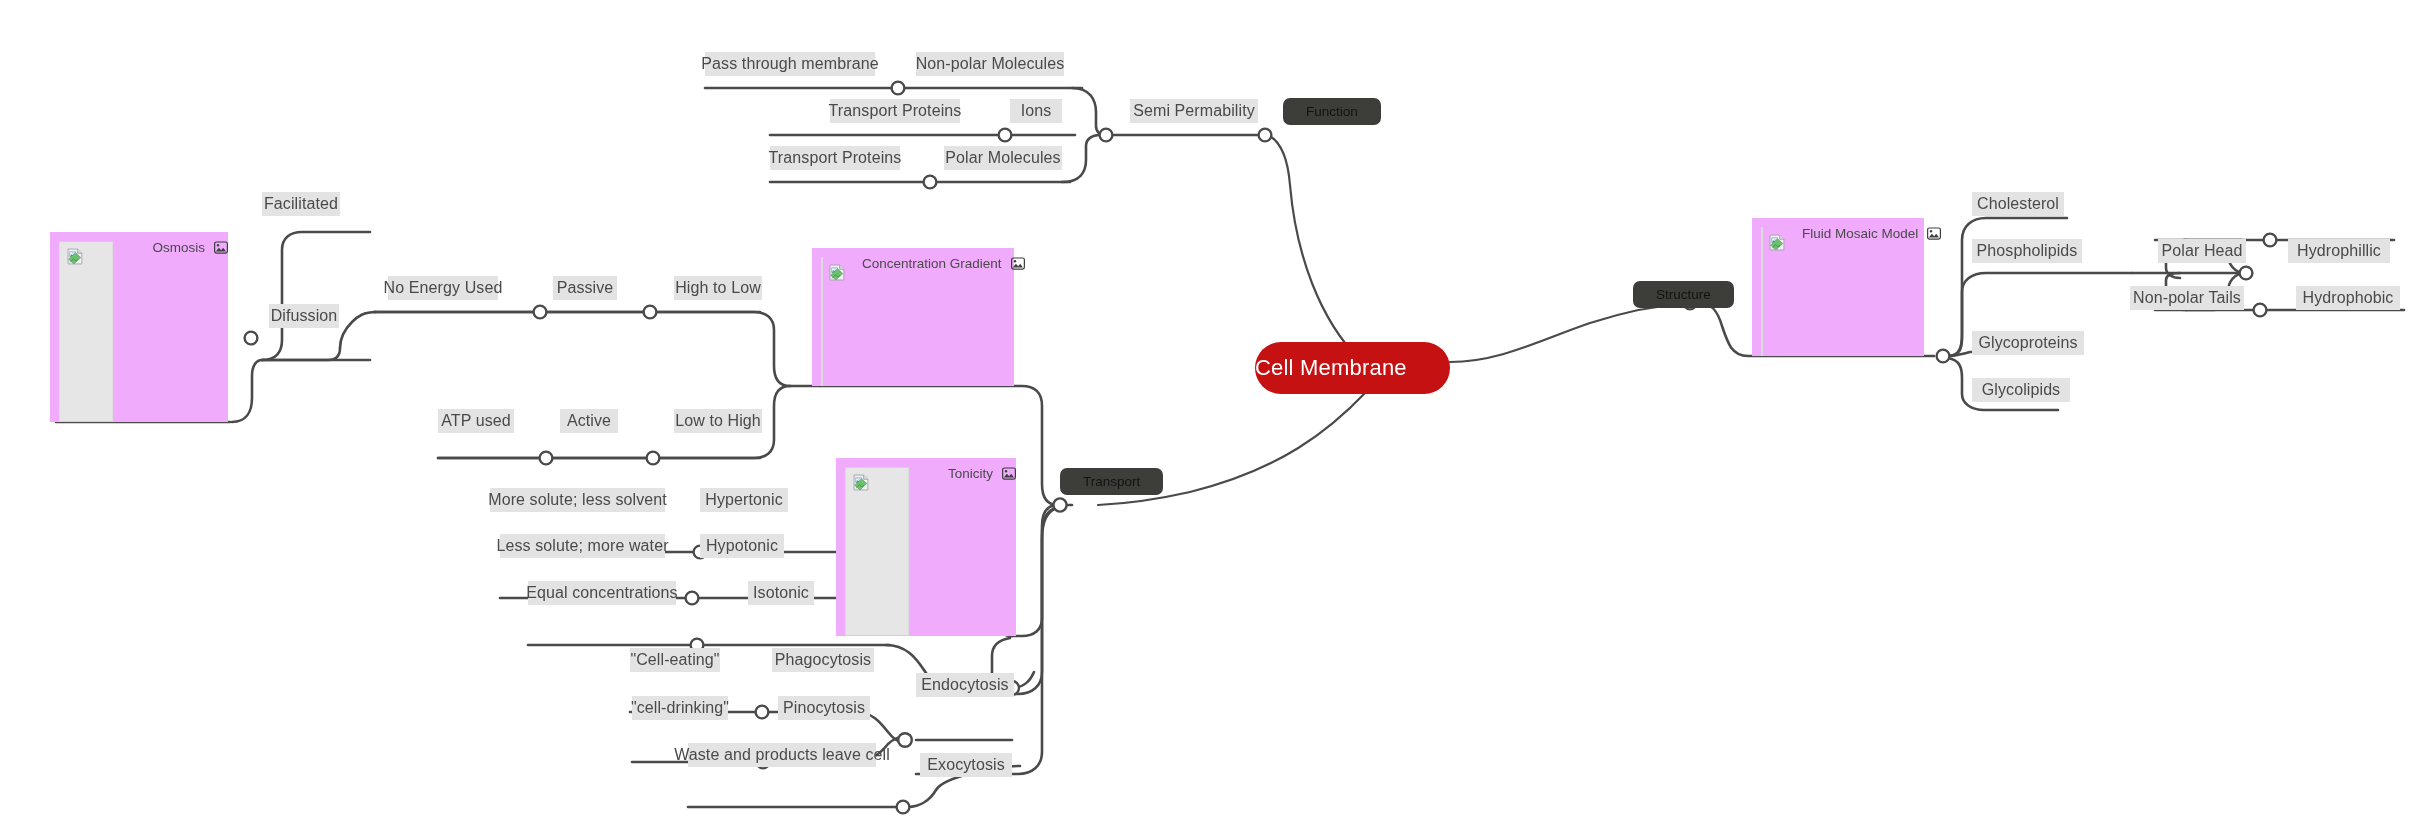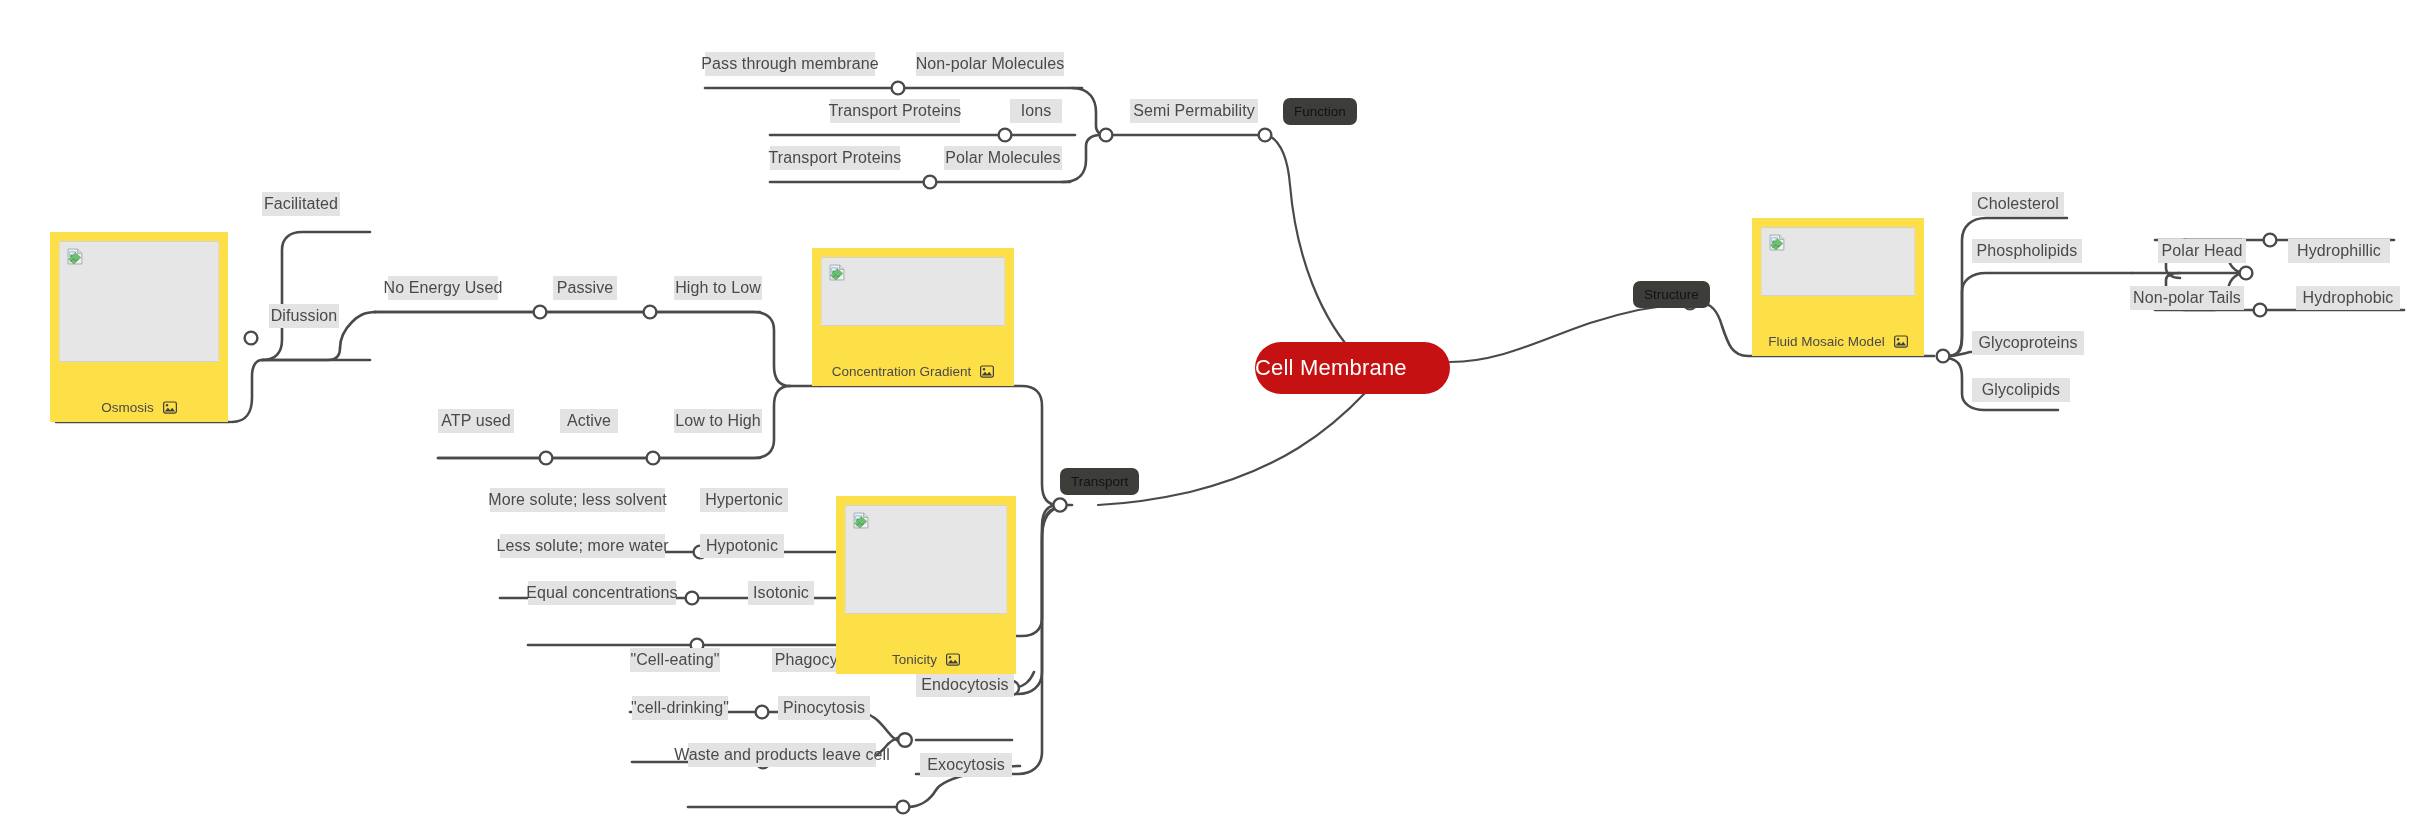--- a/index.html
+++ b/index.html
@@ -36,21 +36,21 @@
     white-space:nowrap;
     box-sizing:border-box;
   }
   
   .chip-dark{
     position:absolute;
     background:#3d3d3a;
     color:#121212;
     font-size:13.5px;
     line-height:1;
-    padding:0 11px;
+    padding:0 23px;
     height:27px;
     border-radius:7px;
     display:flex;
     align-items:center;
     justify-content:center;
     white-space:nowrap;
     box-sizing:border-box;
   }
   
   .root-node{
@@ -62,24 +62,23 @@
     display:flex;
     align-items:center;
     justify-content:flex-start;
     white-space:nowrap;
     box-sizing:border-box;
     letter-spacing:.2px;
   }
   
   .imgcard{
     position:absolute;
-    background:#fde047;
+    background:#f0abfc;
     box-sizing:border-box;
     display:flex;
-    flex-direction:column;
     gap:30px;
   }
   .imgcard .frame{
     margin:9px 9px 0 9px;
     flex:1 1 auto;
     background:#e6e6e6;
     border-top:1px solid #d2d2d2;
     border-bottom:1px solid #d2d2d2;
     border-left:1px solid #dcdcdc;
     border-right:1px solid #dcdcdc;
@@ -412,21 +411,21 @@
     <div class="caption">
       <span>Concentration Gradient</span>
       <svg class="pic-icon" viewBox="0 0 16 14">
         <rect x="0.7" y="0.7" width="14.6" height="12.6" rx="2" fill="none" stroke="#3f3f3f" stroke-width="1.4"></rect>
         <circle cx="4.6" cy="4.4" r="1.35" fill="#3f3f3f"></circle>
         <path d="M2 11.6 l3.6 -4.2 l2.6 2.6 l2.3 -2.6 l3.2 4.2 z" fill="#3f3f3f"></path>
       </svg>
     </div>
   </div>
 
-  <div class="imgcard" style="left:836px;top:458px;width:180px;height:178px;margin-top:38px;">
+  <div class="imgcard" style="left:836px;top:458px;width:180px;height:178px;">
     <div class="frame">
       <svg class="broken-img" viewBox="0 0 16 16">
         <path d="M1 1 h9 l4 4 v10 h-13 z" fill="#f2f2f2" stroke="#9aa0a6" stroke-width="0.8"></path>
         <path d="M10 1 v4 h4" fill="#d8dade" stroke="#9aa0a6" stroke-width="0.8"></path>
         <path d="M2.5 3.5 h5.5 v4.5 h-5.5 z" fill="#cfe3f7" stroke="#7fa7cc" stroke-width="0.6"></path>
         <circle cx="4" cy="5" r="0.8" fill="#ffffff"></circle>
         <path d="M2.6 7.9 l1.8 -2 l1.6 1.6 l1 -1 l1 1.4 z" fill="#49a84c"></path>
         <path d="M1.5 10.5 l5 4.5 l6.5 -6 l-5 -4.5 z" fill="#6fbf73" stroke="#4a9c4e" stroke-width="0.5"></path>
         <path d="M3 13.5 l3 -3.5 l2.5 2.2 l1.8 -1.8" fill="none" stroke="#3f8c43" stroke-width="0.7"></path>
       </svg>

